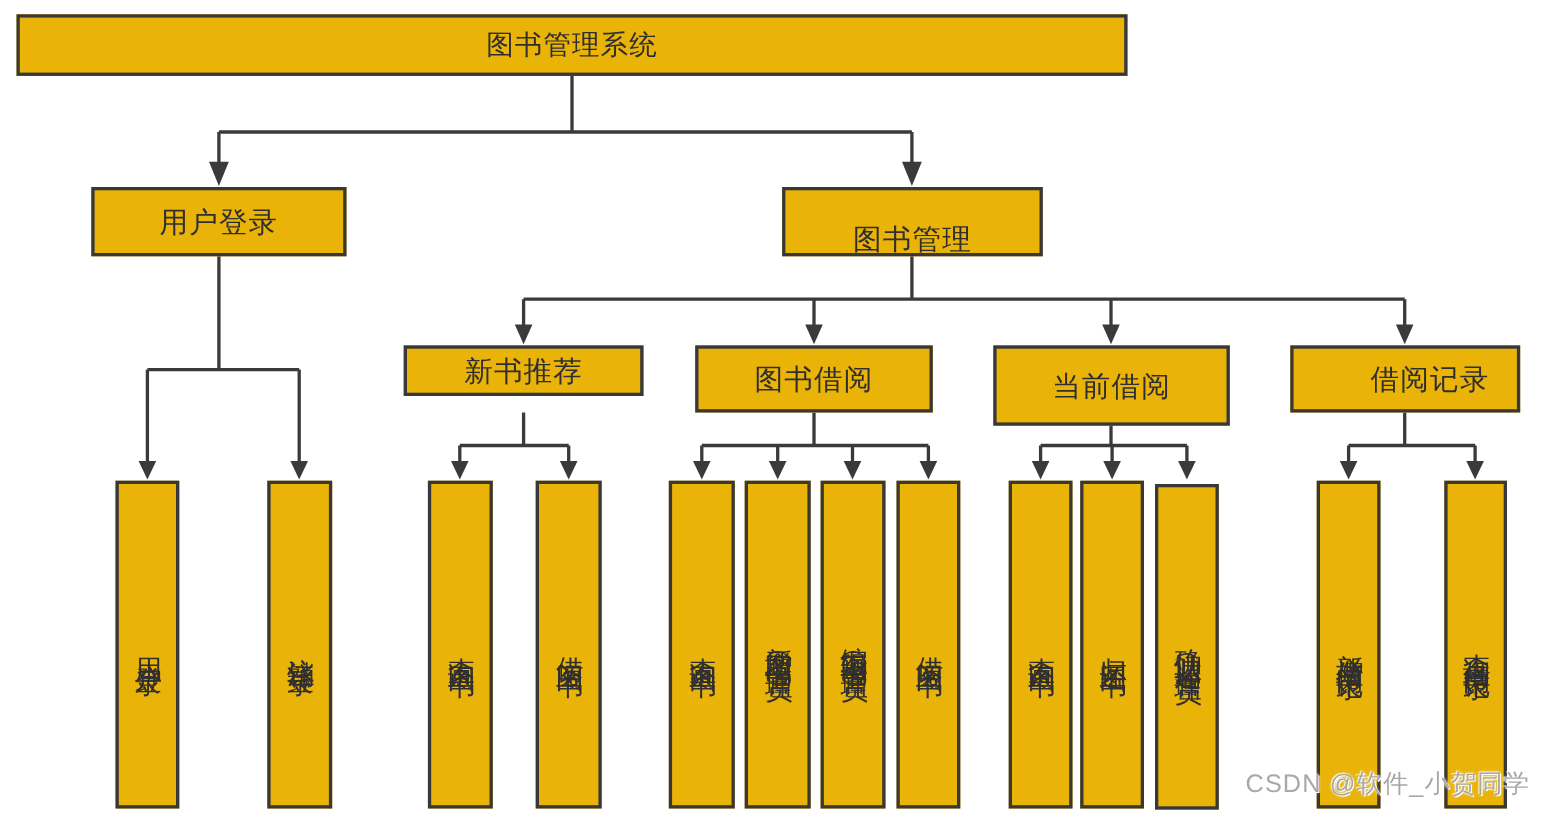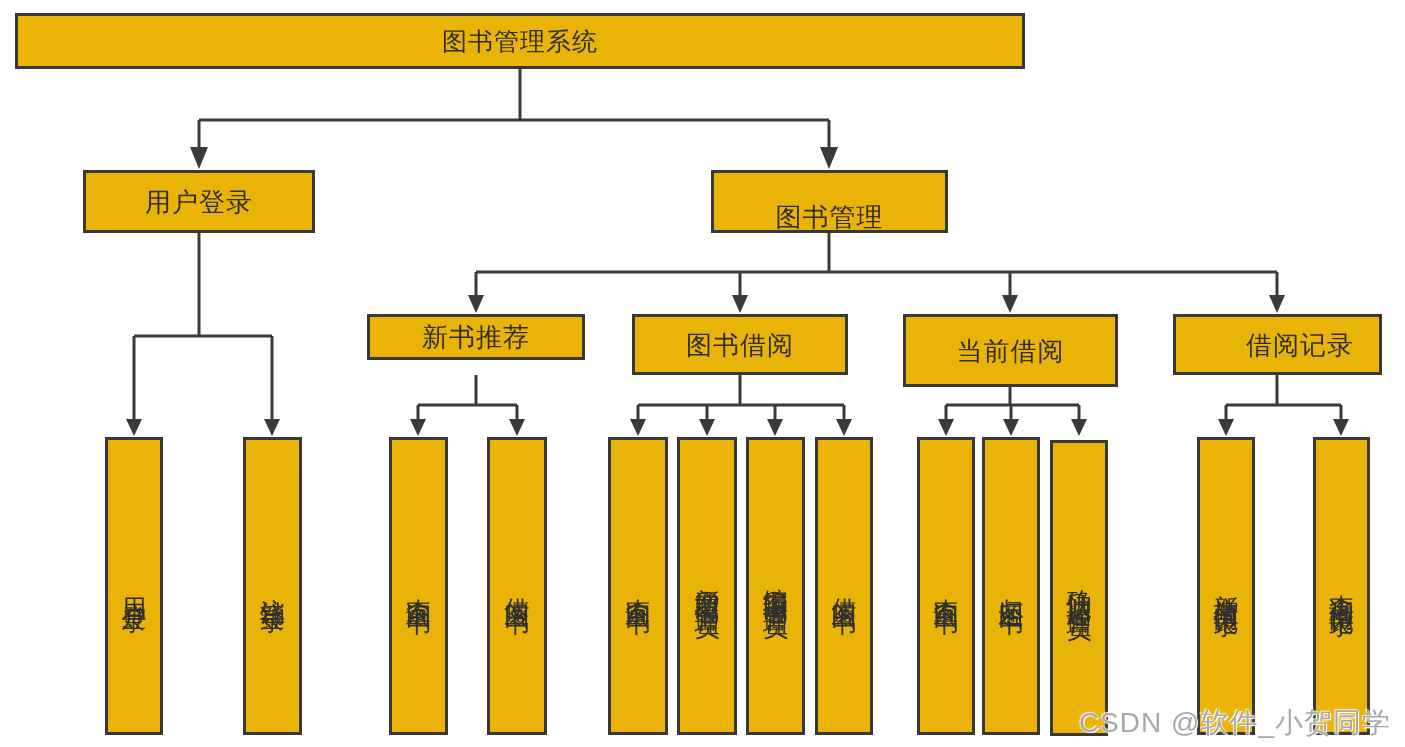--- a/index.html
+++ b/index.html
@@ -36,22 +36,22 @@
   .h2 .lbl, .h3 .lbl { font-size: 26px; }
   .leaf .lbl {
     writing-mode: vertical-rl;
     text-orientation: mixed;
     font-size: 25px;
     letter-spacing: 4px;
   }
   .watermark {
     position: absolute;
     right: 14px;
-    bottom: 5px;
-    font-size: 28px;
+    bottom: 19px;
+    font-size: 23px;
     letter-spacing: 1px;
     color: #a8a8a8;
     text-shadow: 0 0 3px #ffffff, 1px 1px 0 #ffffff, -1px -1px 0 rgba(255,255,255,0.7);
     z-index: 5;
     white-space: nowrap;
   }
 </style>
 </head>
 <body>
 

